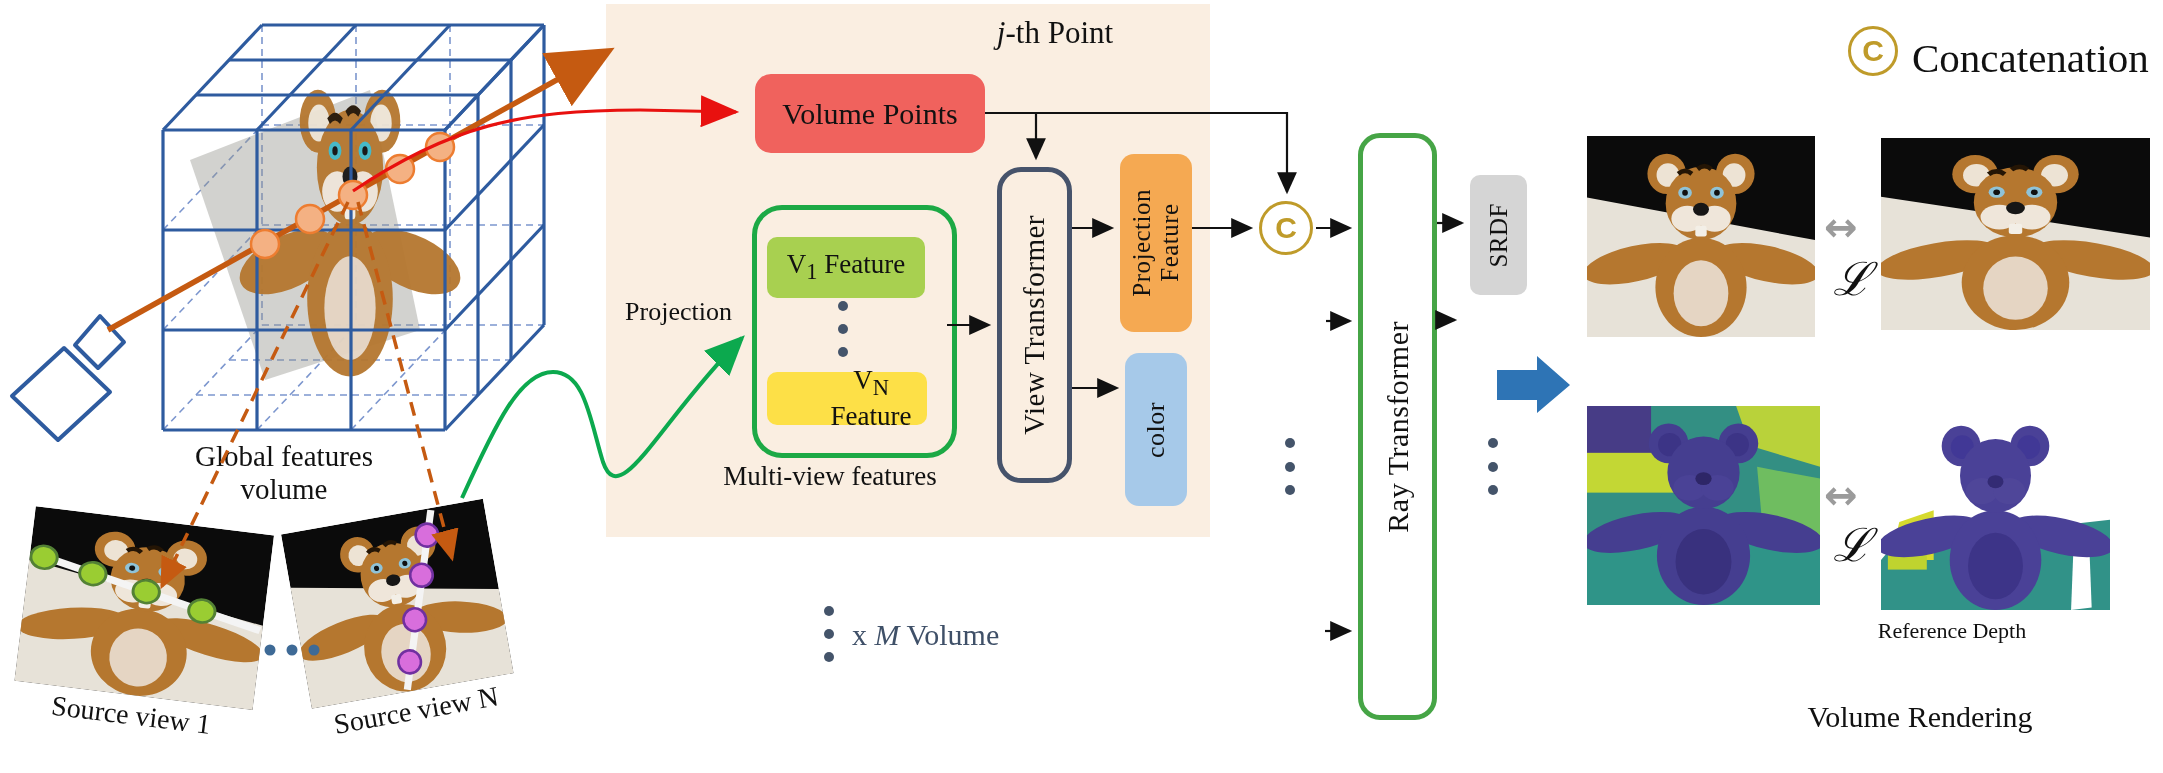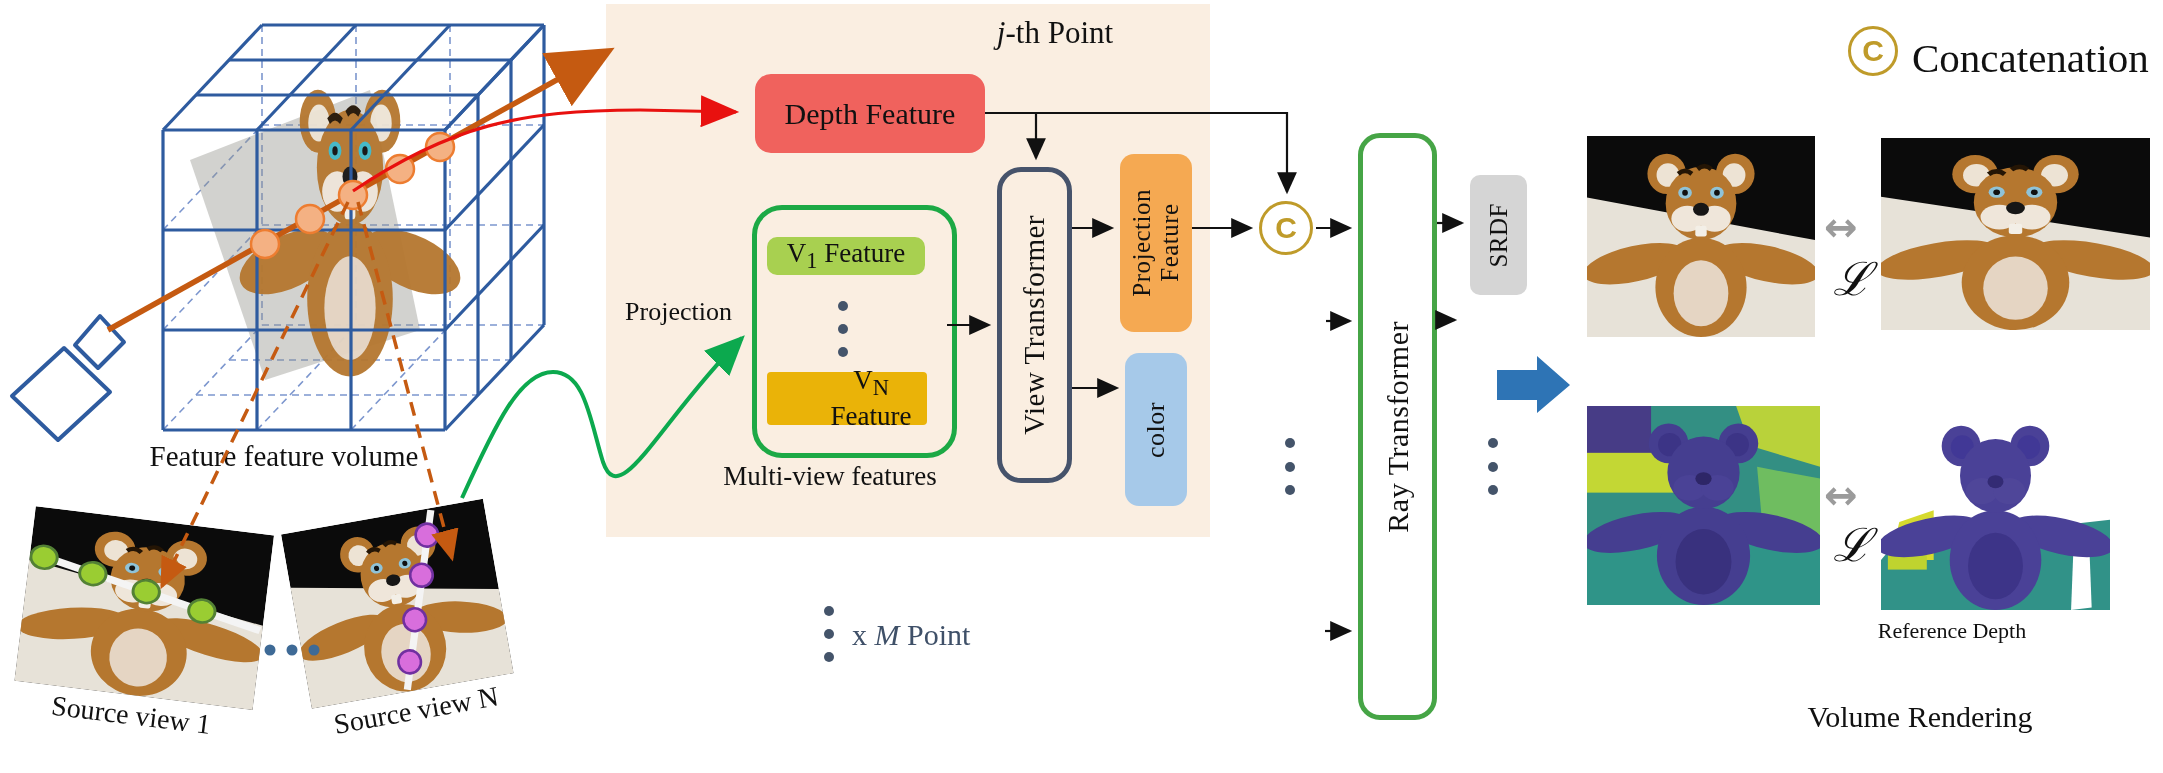--- a/index.html
+++ b/index.html
@@ -5,21 +5,21 @@
   html,body{margin:0;padding:0;background:#ffffff;}
   .canvas{position:relative;width:2163px;height:773px;background:#fff;overflow:hidden;
           font-family:"Liberation Serif", serif;color:#111;}
   .abs{position:absolute;}
   .panel{background:#FAEEE1;}
   .box{display:flex;align-items:center;justify-content:center;text-align:center;box-sizing:border-box;}
   .vtext{writing-mode:vertical-rl;transform:rotate(180deg);white-space:nowrap;letter-spacing:.5px;}
   .vf{background:#F0625D;border-radius:16px;font-size:30px;}
   .mvc{border:5px solid #1CA945;border-radius:30px;}
   .v1{background:#A8D050;border-radius:10px;font-size:27px;}
-  .vn{background:#eab308;border-radius:4px;font-size:27px;padding-left:48px;}
+  .vn{background:#fde047;border-radius:10px;font-size:27px;padding-left:48px;}
   .vt{border:5px solid #46536B;border-radius:24px;font-size:29px;}
   .pf{background:#F5A952;border-radius:14px;font-size:25px;}
   .pf .vtext span{display:block;}
   .colorbox{background:#A6C9E9;border-radius:14px;font-size:26px;}
   .rt{border:5px solid #46A546;border-radius:22px;background:#fff;font-size:30px;}
   .srdf{background:#D5D5D5;border-radius:10px;font-size:25px;}
   .ccirc{border:3px solid #BF9B2A;border-radius:50%;color:#BF9B2A;
          font-family:"Liberation Sans",sans-serif;font-size:30px;font-weight:bold;}
   .cap{text-align:center;}
   .photo{overflow:hidden;}
@@ -36,25 +36,25 @@
 <body>
 
 <div class="canvas">
 
   <div class="abs panel" style="left:606px;top:4px;width:604px;height:533px;"></div>
 
   <div class="abs cap" style="left:945px;top:15px;width:220px;font-size:31px;"><i>j</i><span>-th Point</span></div>
 
 
   <div class="abs box vf" style="left:755px;top:74px;width:230px;height:79px;">
-    <span>Depth Feature</span>
+    <span>Volume Points</span>
   </div>
 
   <div class="abs mvc" style="left:752px;top:205px;width:195px;height:243px;"></div>
-  <div class="abs box v1" style="left:767px;top:237px;width:158px;height:38px;align-items:center;">
+  <div class="abs box v1" style="left:767px;top:237px;width:158px;height:61px;align-items:center;">
     <span><span>V</span><sub>1</sub><span> Feature</span></span>
   </div>
   <div class="abs dotcol" style="left:838px;top:301px;">
       <i></i>
       <i></i>
       <i></i>
     </div>
   <div class="abs box vn" style="left:767px;top:372px;width:160px;height:53px;">
     <span><span>V</span><sub>N</sub><span> Feature</span></span>
   </div>
@@ -83,37 +83,37 @@
   </div>
 
   <div class="abs dotcol" style="left:824px;top:606px;">
       <i></i>
       <i></i>
       <i></i>
     </div>
   <div class="abs xm" style="left:852px;top:618px;">
     <span>x</span>
     <i>M</i>
-    <span>Point</span>
+    <span>Volume</span>
   </div>
 
   <div class="abs box rt" style="left:1358px;top:133px;width:79px;height:587px;">
     <span class="vtext">Ray Transformer</span>
   </div>
 
   <div class="abs box srdf" style="left:1470px;top:175px;width:57px;height:120px;">
     <span class="vtext">SRDF</span>
   </div>
 
   <div class="abs box ccirc" style="left:1848px;top:26px;width:50px;height:50px;">
     <span>C</span>
   </div>
   <div class="abs" style="left:1912px;top:34px;font-size:41px;">Concatenation</div>
 
-  <div class="abs cap" style="left:148px;top:440px;width:272px;font-size:29px;">Feature feature volume</div>
+  <div class="abs cap" style="left:148px;top:440px;width:272px;font-size:29px;">Global features volume</div>
 
   <div class="abs svwrap" style="left:22px;top:520px;width:240px;transform:rotate(7deg);">
     <div class="photo" style="width:240px;height:176px;"><svg viewBox="0 0 200 170" preserveAspectRatio="none" width="100%" height="100%">
           <rect width="200" height="170" fill="#0b0b0b"></rect>
           <polygon points="0,52 200,88 200,170 0,170" fill="#E7E2D8"></polygon>
           <ellipse cx="42" cy="108" rx="46" ry="15" fill="#B5772F" transform="rotate(-12 42 108)"></ellipse>
           <ellipse cx="158" cy="108" rx="46" ry="15" fill="#B5772F" transform="rotate(12 158 108)"></ellipse>
           <ellipse cx="100" cy="128" rx="40" ry="42" fill="#B5772F"></ellipse>
           <ellipse cx="100" cy="133" rx="24" ry="28" fill="#E5D5C3"></ellipse>
           <circle cx="70" cy="32" r="17" fill="#B5772F"></circle>

